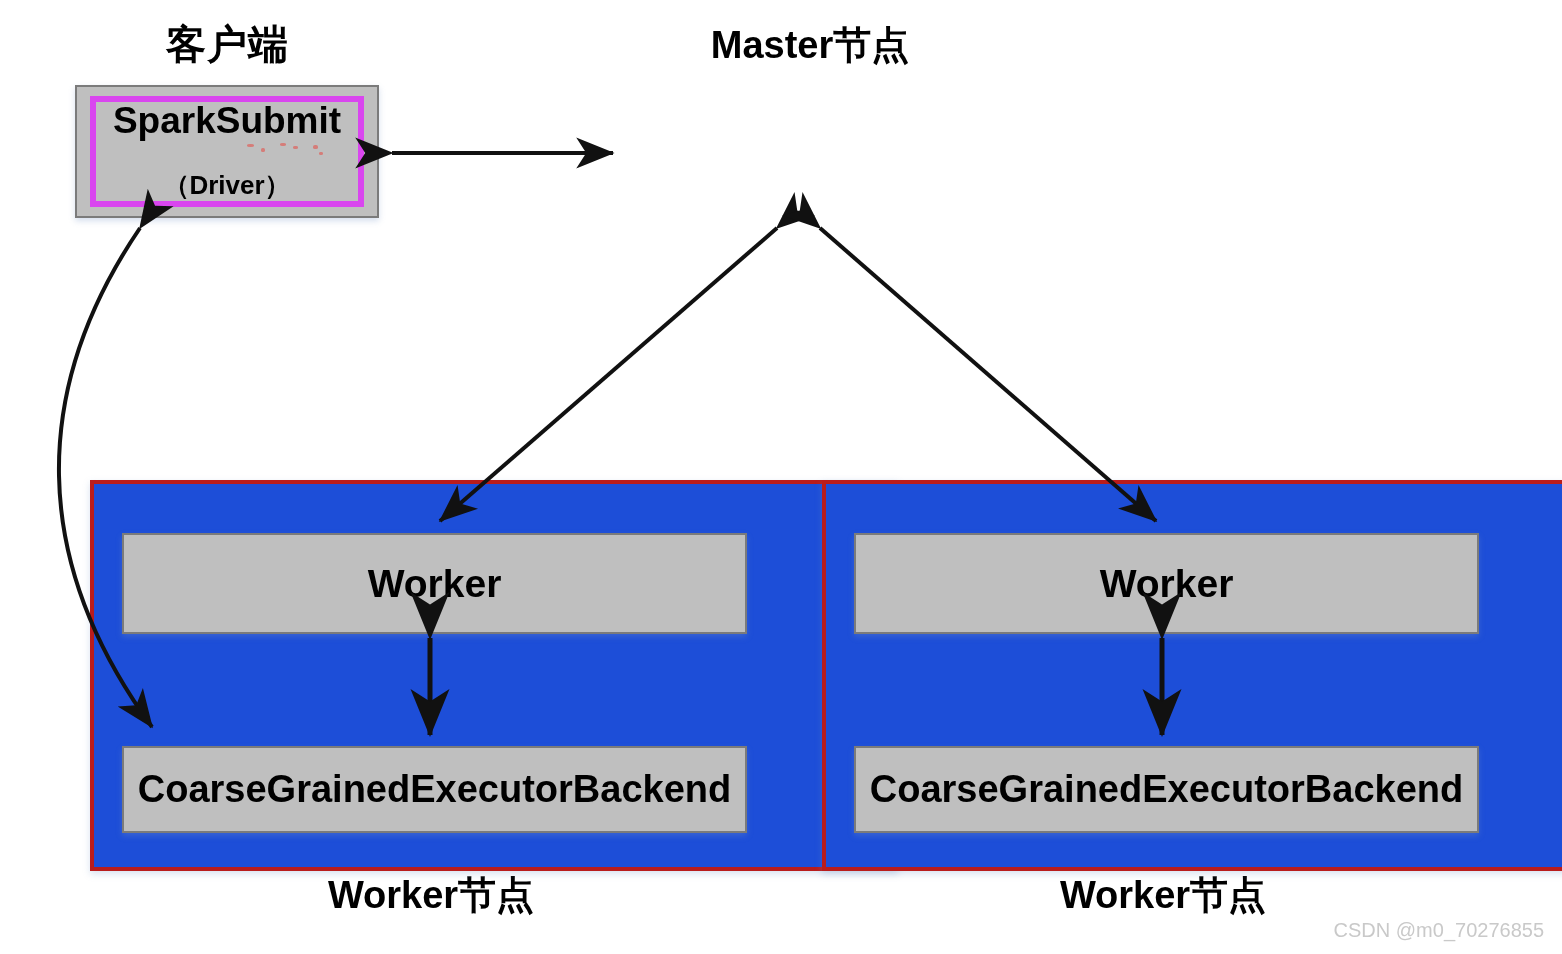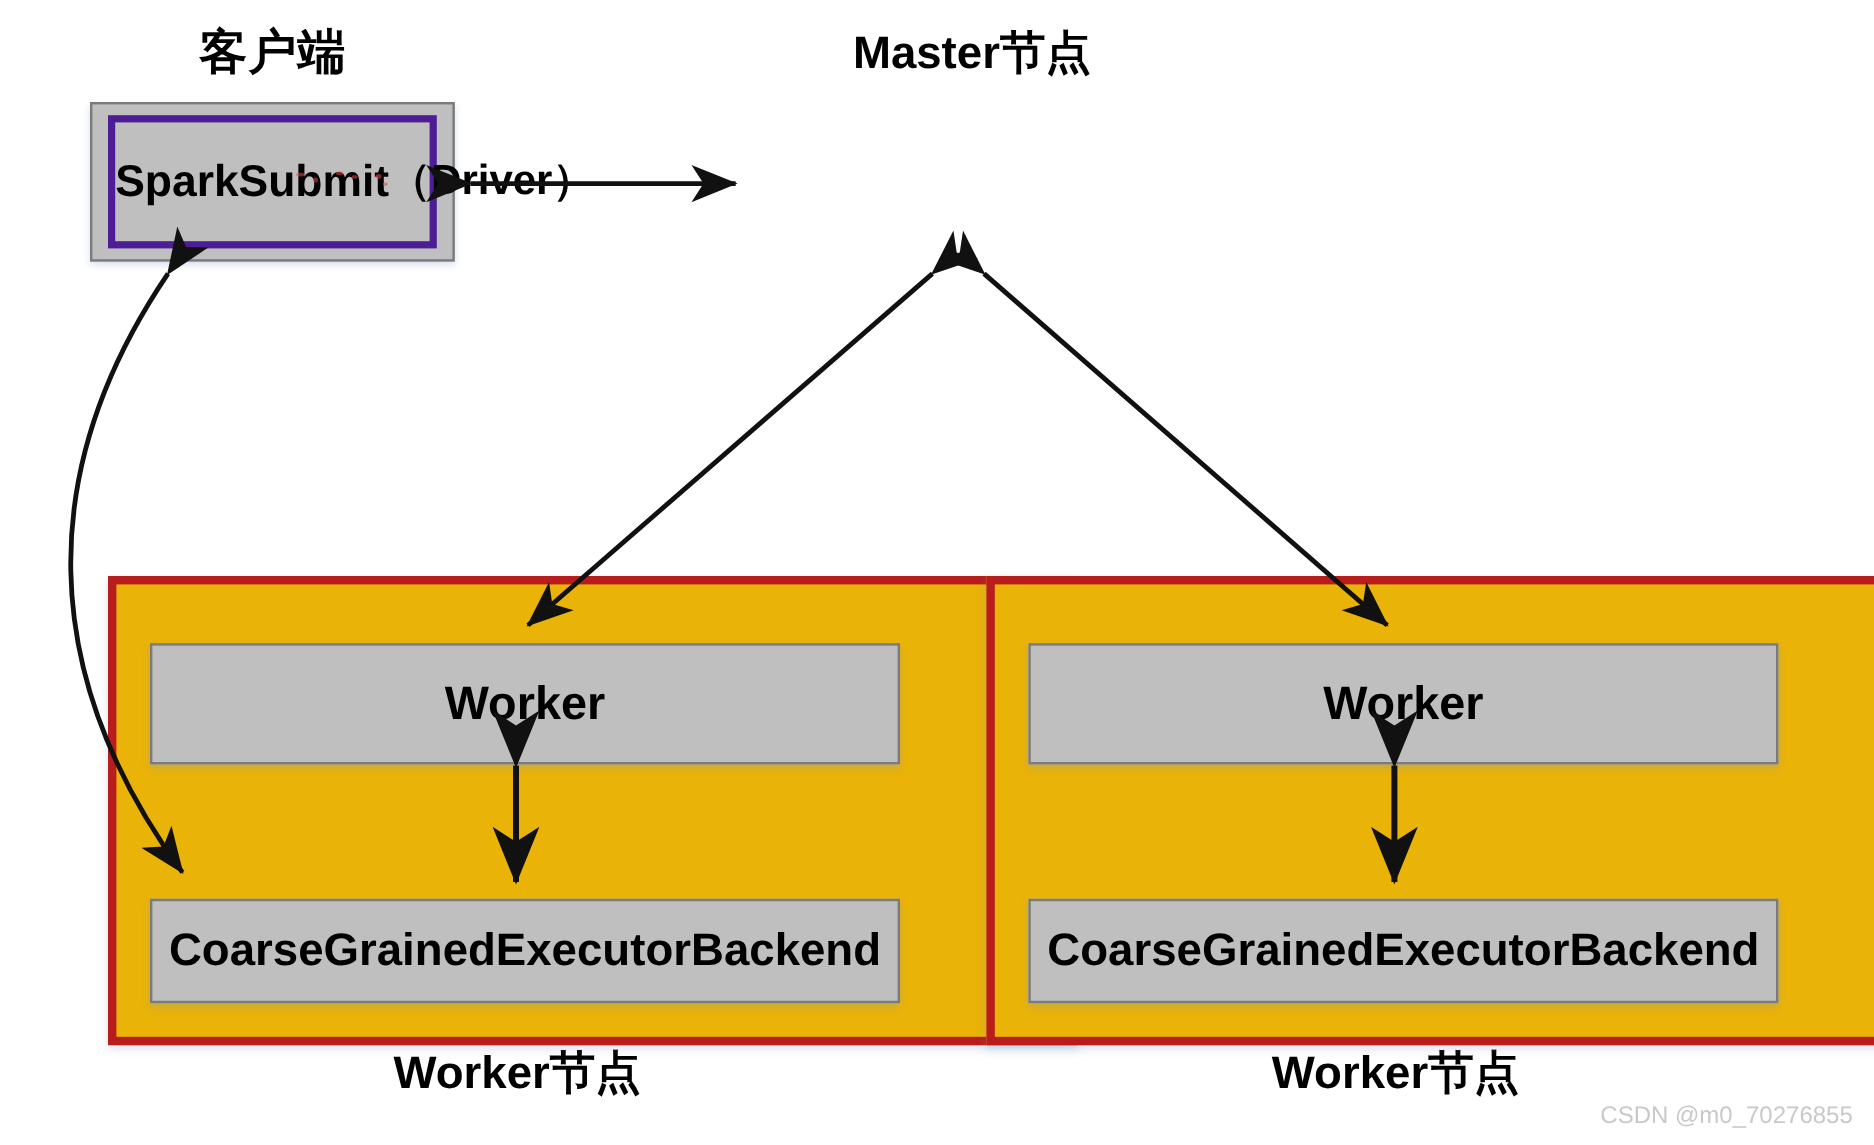--- a/index.html
+++ b/index.html
@@ -55,50 +55,50 @@
   }
   
   #box-sparksubmit{
     left:75px; top:85px; width:304px; height:133px;
     padding:0;
     flex-direction:column;
   }
   #redframe{
     position:absolute;
     left:13px; top:9px; right:13px; bottom:9px;
-    border:6px solid #4c1d95;
+    border:6px solid #d946ef;
     box-sizing:border-box;
     display:flex;
-    flex-direction:row;
+    flex-direction:column;
     align-items:center;
-    justify-content:flex-start;
+    justify-content:space-between;
   }
   #redframe .l1{ font-size:37px; line-height:1.05; }
-  #redframe .l2{ font-size:35px; line-height:1.15; }
+  #redframe .l2{ font-size:26px; line-height:1.15; }
   
   .artifact{
     position:absolute;
     background:#e8473f;
     opacity:.55;
     border-radius:40%;
     pointer-events:none;
   }
   
   #box-master{
     left:627px; top:85px; width:366px; height:131px;
     font-size:39px;
   }
   
   .worker-container{
     position:absolute;
     top:480px;
     width:808px;
     height:391px;
-    background:#eab308;
-    border:7px solid #b91c1c;
+    background:#1d4ed8;
+    border:4px solid #b91c1c;
     box-sizing:border-box;
     box-shadow:0 3px 7px rgba(120,150,200,.28);
   }
   #container-worker-left{ left:90px; }
   #container-worker-right{ left:822px; }
   .worker-box{
     position:absolute;
     left:28px; top:49px; width:625px; height:101px;
     font-size:39px;
   }

